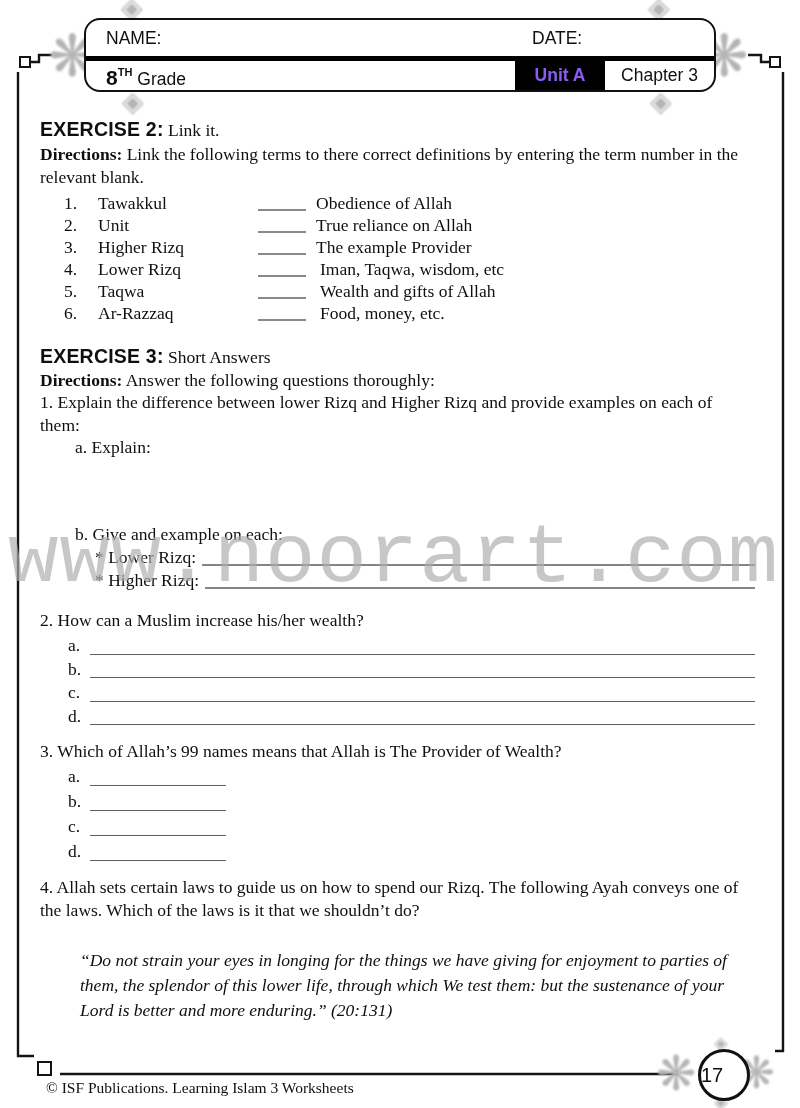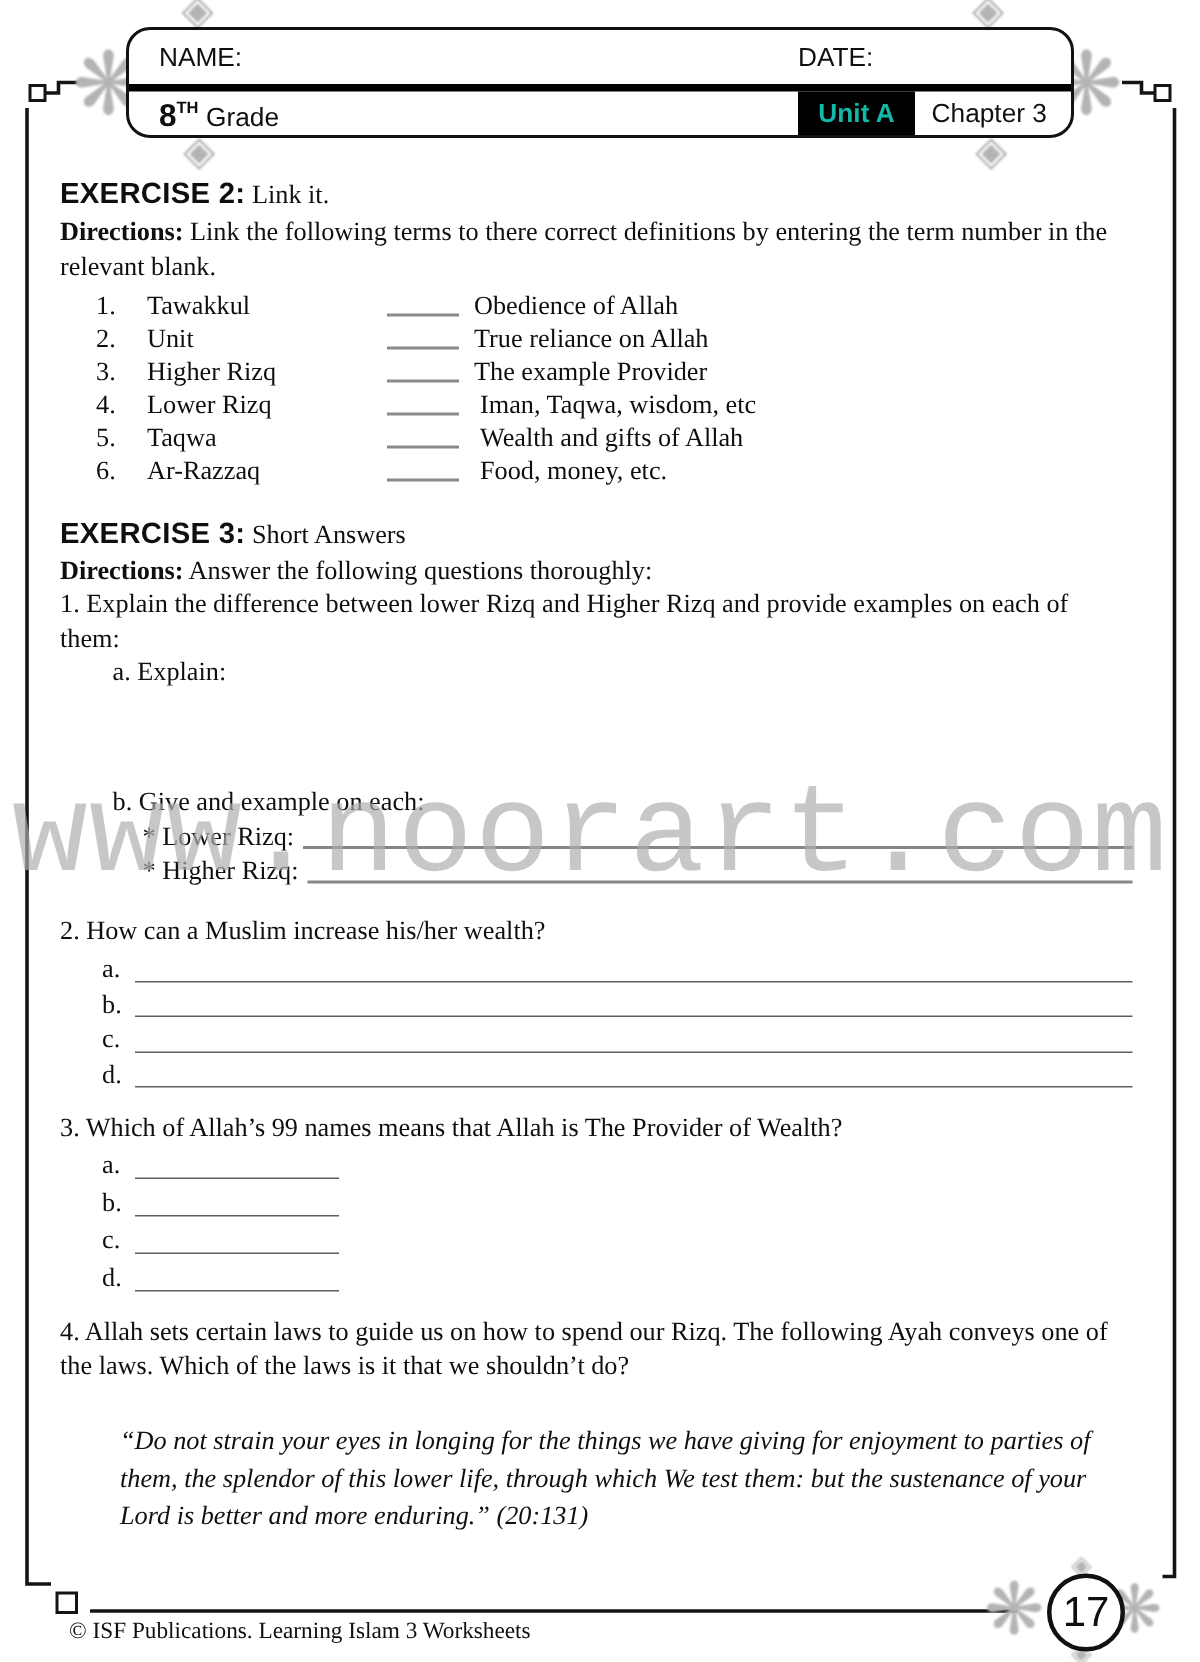--- a/index.html
+++ b/index.html
@@ -13,21 +13,21 @@
         border:2.5px solid #111;border-radius:16px;z-index:2;display:flex;flex-direction:column;
         font-family:"Liberation Sans", sans-serif;box-sizing:border-box;}
   .hrow1{height:36px;display:flex;align-items:center;padding-left:20px;position:relative;
          font-size:17.5px;}
   .date-label{position:absolute;left:446px;}
   .hsep{height:5px;background:#000;}
   .hrow2{flex:1;display:flex;align-items:flex-end;padding-left:20px;position:relative;font-size:17.5px;}
   .grade-num{font-weight:bold;font-size:21px;}
   .grade-sup{font-weight:bold;font-size:11px;vertical-align:super;position:relative;top:-2px;}
   .grade-word{margin-left:5px;}
-  .unit-box{position:absolute;left:446px;top:0;bottom:0;width:78px;background:#000;color:#14b8a6;
+  .unit-box{position:absolute;left:429px;top:0;bottom:0;width:90px;background:#000;color:#8b5cf6;
             font-weight:bold;display:flex;align-items:center;justify-content:center;font-size:17.5px;}
   .chapter-box{position:absolute;left:519px;top:0;bottom:0;right:0;display:flex;align-items:center;
             justify-content:center;font-size:17.5px;}
   
   .blk{position:absolute;left:40px;right:45px;z-index:3;font-size:17.5px;line-height:23px;}
   .ex-title{font-family:"Liberation Sans", sans-serif;font-weight:700;font-size:19.5px;letter-spacing:0.2px;}
   .bold{font-weight:bold;}
   .term-row{display:flex;height:22px;line-height:22px;padding-left:24px;}
   .term-num{width:34px;}
   .term-name{width:160px;}
@@ -39,21 +39,21 @@
   .ans-row{display:flex;padding-left:28px;height:23.5px;line-height:23.5px;}
   .ans-label{width:22px;}
   .ans-line{flex:1;border-bottom:1.5px solid #5e5e5e;margin-bottom:3px;}
   .ans-row-short{display:flex;padding-left:28px;height:25px;line-height:25px;}
   .ans-line-short{width:136px;border-bottom:1.5px solid #5e5e5e;margin-bottom:3px;}
   .quote{position:absolute;left:80px;right:45px;z-index:3;font-style:italic;font-size:17.5px;line-height:25px;}
   
   .copyright{position:absolute;left:46px;top:1079px;font-size:15.5px;z-index:3;}
   .page-circle{position:absolute;left:698px;top:1049px;width:52px;height:52px;border:3px solid #111;
                border-radius:50%;background:#fff;z-index:4;display:flex;align-items:center;
-               justify-content:center;font-family:"Liberation Sans", sans-serif;font-size:28px;box-sizing:border-box;}
+               font-family:"Liberation Sans", sans-serif;font-size:20px;box-sizing:border-box;}
   
   .watermark{position:absolute;left:8px;top:511px;width:800px;z-index:6;pointer-events:none;
              font-family:"Liberation Mono", monospace;font-size:84px;letter-spacing:1px;
              color:#aeaeae;opacity:0.68;white-space:nowrap;}
 </style>
 </head>
 <body>
 
 <div id="page">
 

